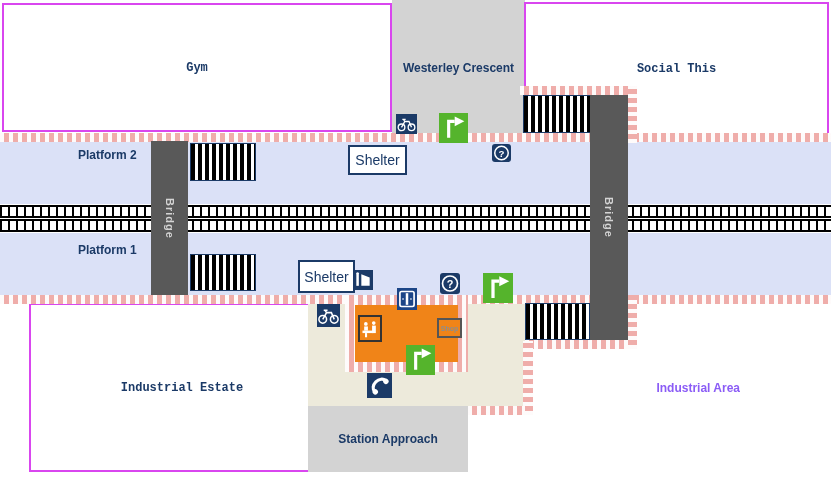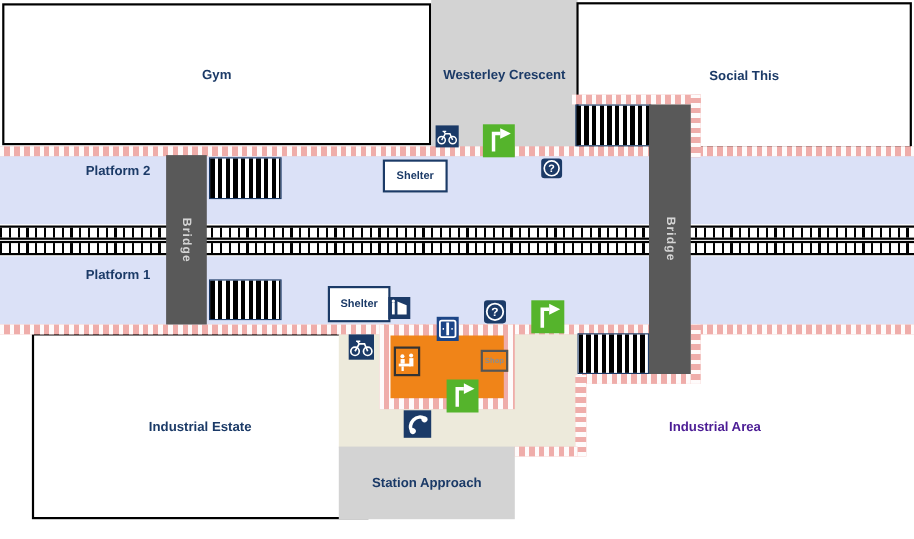--- a/index.html
+++ b/index.html
@@ -1,21 +1,21 @@
 <!DOCTYPE html>
 <html><head>
 <meta charset="utf-8">
 <style>
   html,body{margin:0;padding:0;background:#fff;}
   .stage{position:relative;width:831px;height:490px;background:#fff;overflow:hidden;
          font-family:"Liberation Sans",sans-serif;}
   .abs{position:absolute;}
   .box{position:absolute;display:flex;align-items:center;justify-content:center;
        box-sizing:border-box;}
-  .navy-border{border:2px solid #000000;}
+  .navy-border{border:2px solid #d946ef;font-family:Liberation Mono, monospace;}
   .lbl{color:#1b3a67;font-weight:bold;font-size:12px;white-space:nowrap;}
   .white-box{background:#fff;}
   .gray-box{background:#d3d3d3;}
   .platform{position:absolute;left:0;width:831px;background:#dbe1f7;}
   .plat-lbl{position:absolute;left:32px;color:#1b3a67;font-weight:bold;font-size:12px;padding-left:46px;}
   .trackband{position:absolute;left:0;width:831px;background:#fff;}
   .track{position:absolute;left:0;width:831px;height:13px;box-sizing:border-box;
          border-top:2px solid #000;border-bottom:2px solid #000;
          background:repeating-linear-gradient(90deg,#000 0 2px,#fff 2px 8px);}
   .brick-h{position:absolute;background-color:#efadaa;
@@ -25,28 +25,28 @@
          background-image:repeating-linear-gradient(0deg,rgba(255,255,255,.95) 0 4px,rgba(255,255,255,0) 4px 9px);
          z-index:3;}
   .stairs{position:absolute;background:repeating-linear-gradient(90deg,#000 0 4px,#fff 4px 7px);
          border:1px solid #1b3a67;box-sizing:border-box;z-index:4;}
   .bridge{position:absolute;background:#595959;display:flex;align-items:center;
          justify-content:center;}
   .bridge span{writing-mode:vertical-rl;color:#d4d4d4;font-weight:bold;font-size:11px;
          letter-spacing:1px;}
   .shelter{position:absolute;background:#fff;border:2px solid #1b3a67;display:flex;
          align-items:center;justify-content:center;z-index:6;box-sizing:border-box;}
-  .shelter span{color:#1b3a67;font-weight:bold;font-size:10px;}
+  .shelter span{color:#1b3a67;font-weight:normal;font-size:14px;}
   .icon{position:absolute;z-index:6;display:flex;align-items:center;justify-content:center;box-sizing:border-box;}
   .icon svg{width:100%;height:100%;display:block;}
   .navy-ic{background:#1b3a67;}
   .green-ic{background:#55b42c;}
   .beige{background:#edeadb;}
   .copyright{position:absolute;right:3px;top:468px;color:#000;font-weight:bold;font-size:11.5px;}
-  .area-free-lbl{position:absolute;color:#4c1d95;font-weight:bold;font-size:12px;text-align:center;}
+  .area-free-lbl{position:absolute;color:#8b5cf6;font-weight:bold;font-size:12px;text-align:right;}
 </style>
 </head>
 <body>
 
 <div class="stage">
 
   <div class="box white-box navy-border" style="left:2px;top:3px;width:390px;height:129px;">
     <span class="lbl">Gym</span>
   </div>
 

